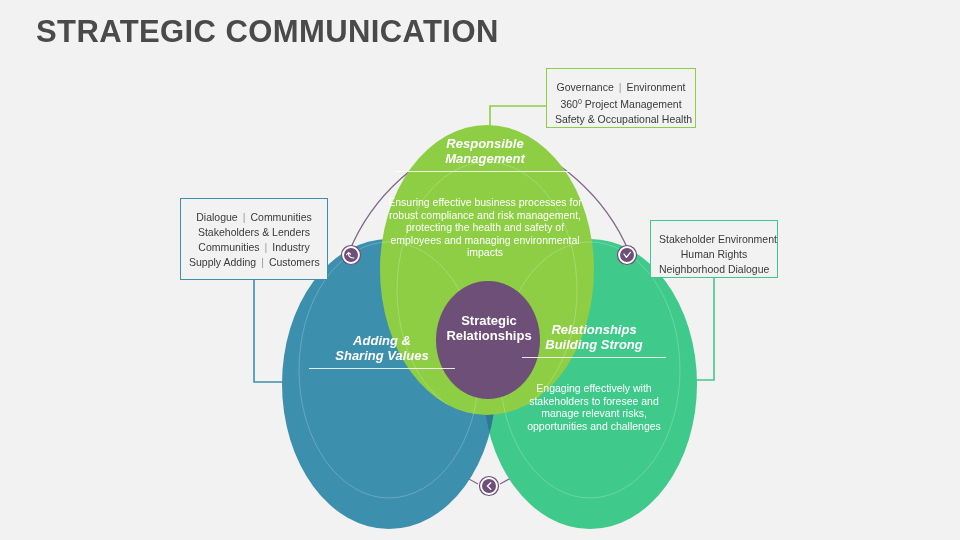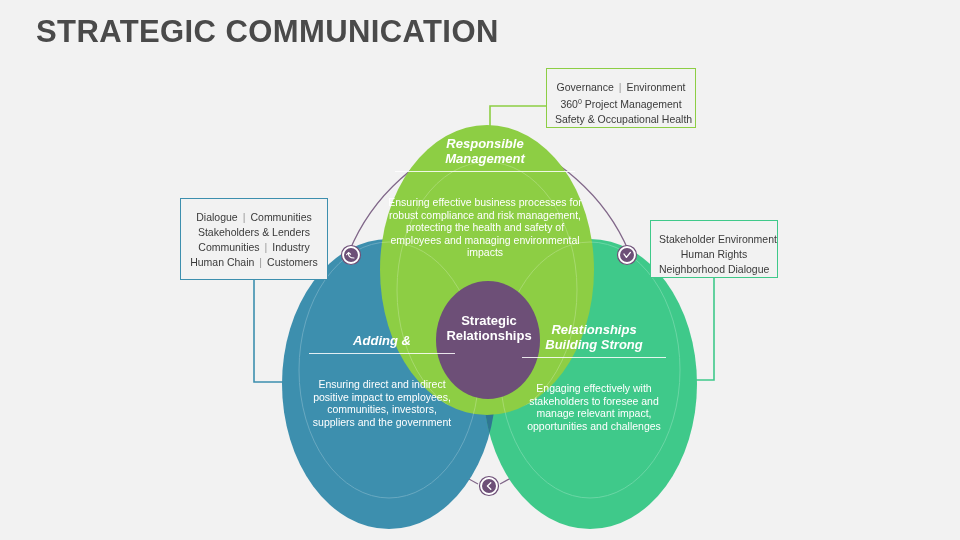--- a/index.html
+++ b/index.html
@@ -190,50 +190,50 @@
       <div>Responsible</div>
       <div>Management</div>
     </div>
     <div class="heading-rule"></div>
     <div class="circle-body">Ensuring effective business processes for robust compliance and risk management, protecting the health and safety of employees and managing environmental impacts</div>
   </div>
 
   <div class="circle-text" id="blue-text">
     <div class="circle-heading">
       <div>Adding &amp;</div>
+      <div>Sharing Values</div>
     </div>
     <div class="heading-rule"></div>
-    <div class="circle-body">Ensuring direct and indirect positive impact to employees, communities, investors, suppliers and the government</div>
   </div>
 
   <div class="circle-text" id="teal-text">
     <div class="circle-heading">
       <div>Relationships</div>
       <div>Building Strong</div>
     </div>
     <div class="heading-rule"></div>
-    <div class="circle-body">Engaging effectively with stakeholders to foresee and manage relevant impact, opportunities and challenges</div>
+    <div class="circle-body">Engaging effectively with stakeholders to foresee and manage relevant risks, opportunities and challenges</div>
   </div>
 
   <div class="circle-text" id="center-text">
     <div>Strategic</div>
     <div>Relationships</div>
   </div>
 
   <div class="callout" id="callout-green">
       <span class="row"><span>Governance</span><span class="sep">|</span><span>Environment</span></span>
       <span class="row"><span>360<sup>0</sup> Project Management</span></span>
       <span class="row"><span>Safety &amp; Occupational Health</span></span>
     </div>
 
   <div class="callout" id="callout-blue">
       <span class="row"><span>Dialogue</span><span class="sep">|</span><span>Communities</span></span>
       <span class="row"><span>Stakeholders &amp; Lenders</span></span>
       <span class="row"><span>Communities</span><span class="sep">|</span><span>Industry</span></span>
-      <span class="row"><span>Human Chain</span><span class="sep">|</span><span>Customers</span></span>
+      <span class="row"><span>Supply Adding</span><span class="sep">|</span><span>Customers</span></span>
     </div>
 
   <div class="callout" id="callout-teal">
       <span class="row"><span>Stakeholder Environment</span></span>
       <span class="row"><span>Human Rights</span></span>
       <span class="row"><span>Neighborhood Dialogue</span></span>
     </div>
 
 </div>
 

